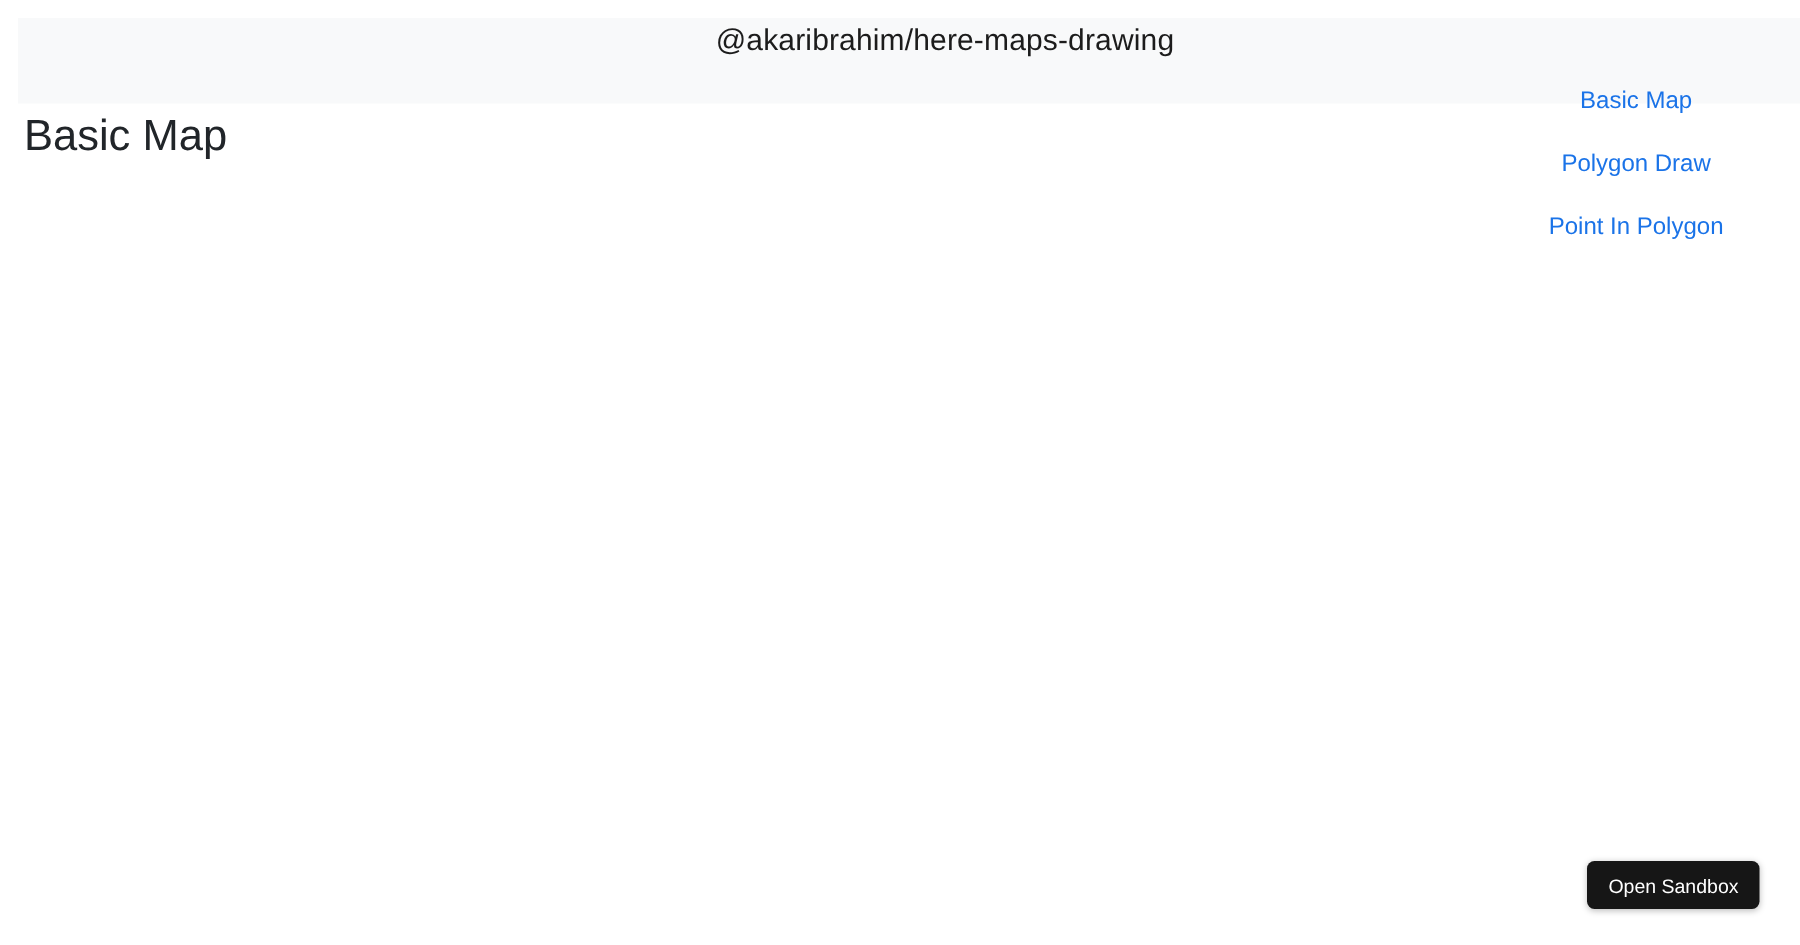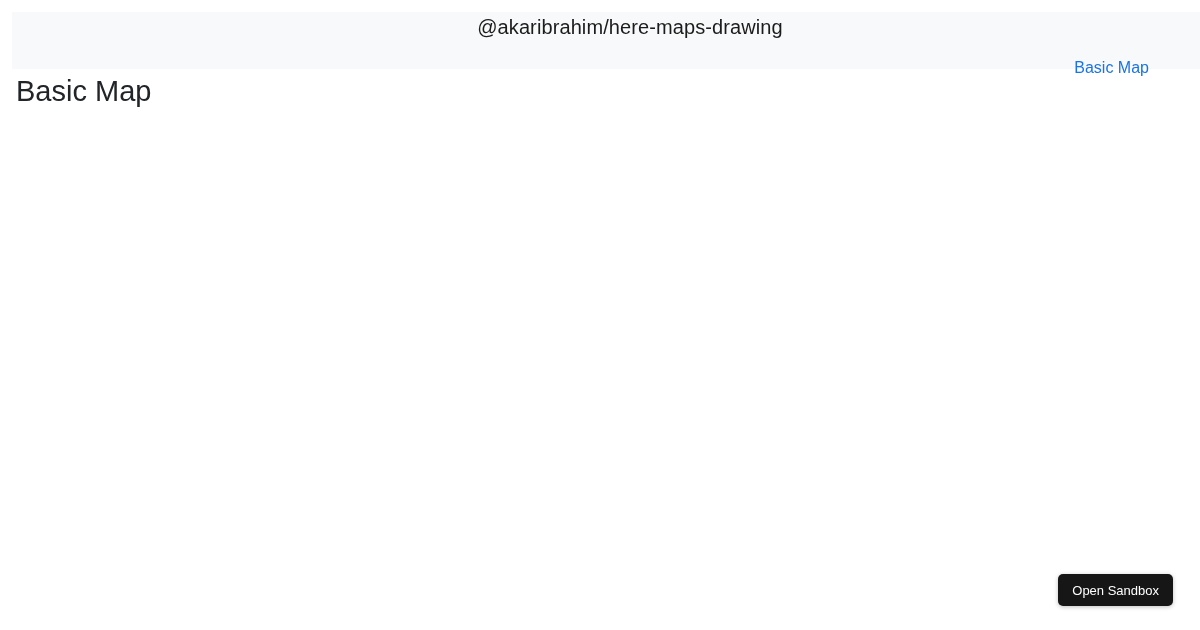--- a/index.html
+++ b/index.html
@@ -80,20 +80,22 @@
     white-space: nowrap;
   }
 </style>
 </head>
 <body>
 
 <header class="navbar">
   <a class="navbar-brand">@akaribrahim/here-maps-drawing</a>
   <nav class="nav-links">
     <a class="nav-link">Basic Map</a>
+    <a class="nav-link">Polygon Draw</a>
+    <a class="nav-link">Point In Polygon</a>
   </nav>
 </header>
 
 <main class="content">
   <h3 class="section-heading">Basic Map</h3>
 
   <div class="map-container first"></div>
 
 
   <div class="map-container second"></div>

